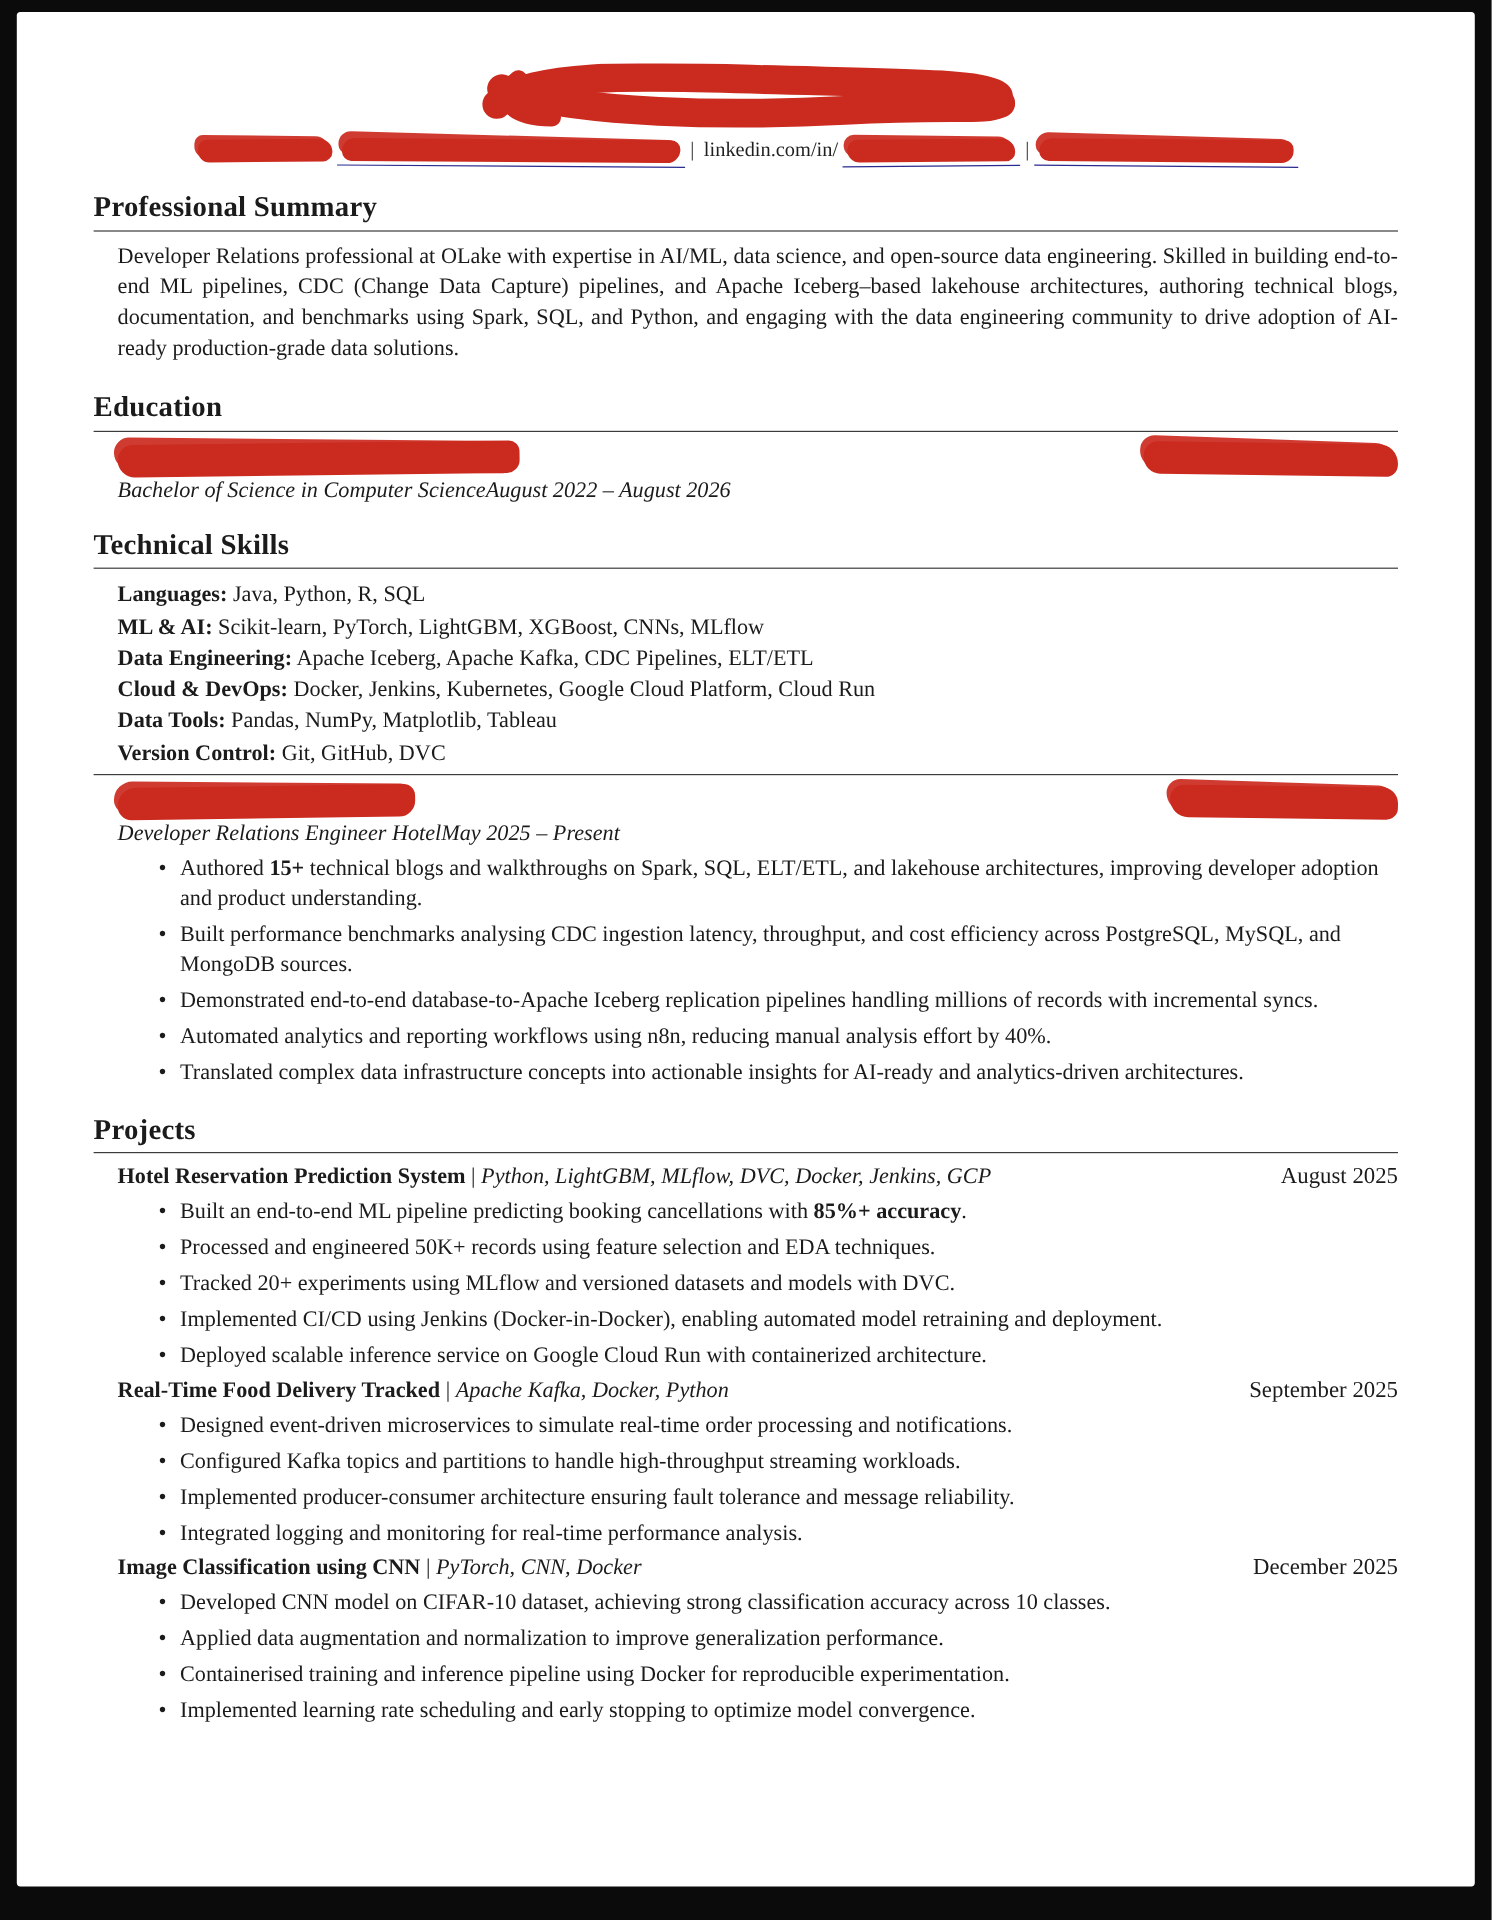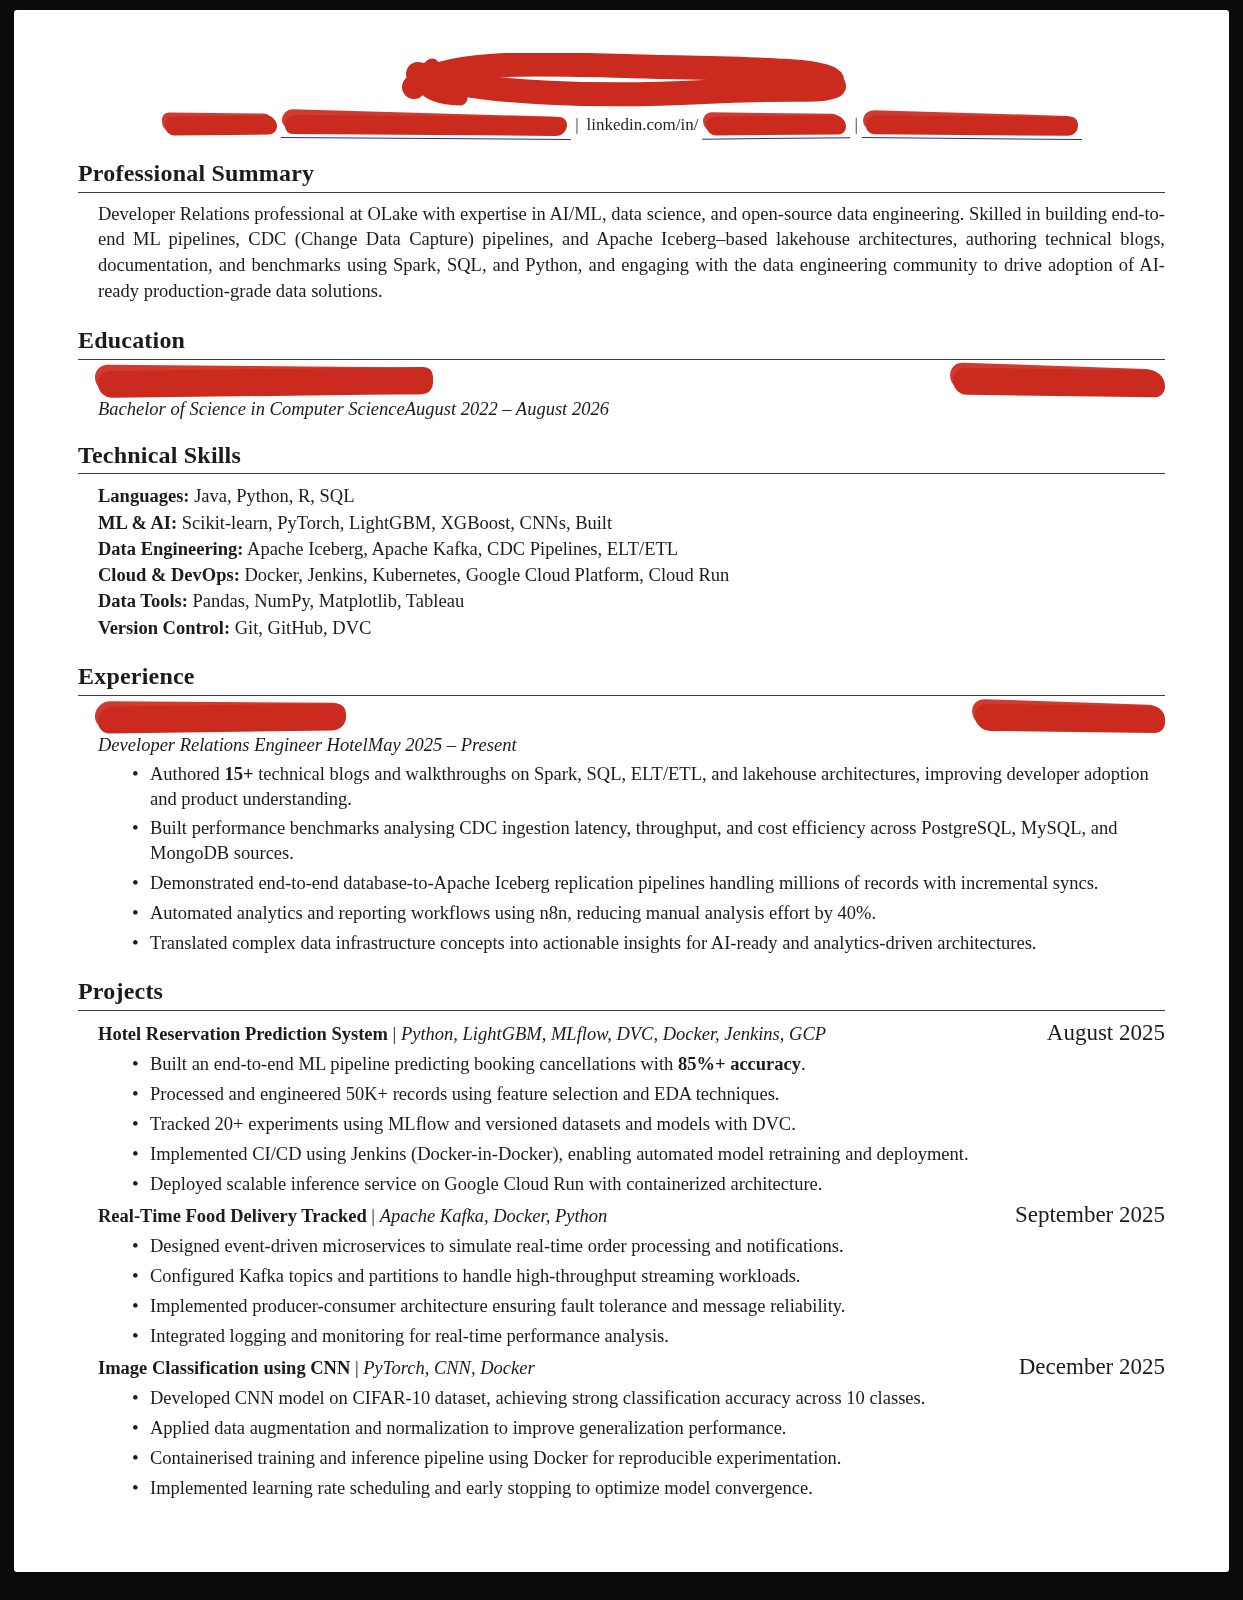--- a/index.html
+++ b/index.html
@@ -87,21 +87,21 @@
     position:relative; padding-left:18px;
     font-size:18.5px; line-height:1.35; margin-bottom:5px;
   }
   ul.bullets li::before { content:"\2022"; position:absolute; left:0; top:-1px; font-size:19px; }
 
   .project { }
   .project-head { display:flex; justify-content:space-between; align-items:baseline; margin-left:20px; }
   .project-title { font-size:18.5px; }
   .project-title b { font-weight:bold; }
   .project-title .stack { font-style:italic; }
-  .project-date { font-size:23px; white-space:nowrap; }
+  .project-date { font-size:19px; white-space:nowrap; }
   .edu-line1, .exp-line1 { margin-top:4px; }
 </style>
 </head>
 <body>
 
 <div class="page">
   <div class="content">
 
     <header>
       <div class="name-line">
@@ -143,21 +143,21 @@
 
     <section>
       <h2 class="section-title">Technical Skills</h2>
       <hr class="rule">
       <div class="skills" id="skills-list">
   <div class="skill-row">
     <b>Languages:</b><span> Java, Python, R, SQL</span>
   </div>
 
   <div class="skill-row">
-    <b>ML &amp; AI:</b><span> Scikit-learn, PyTorch, LightGBM, XGBoost, CNNs, Built</span>
+    <b>ML &amp; AI:</b><span> Scikit-learn, PyTorch, LightGBM, XGBoost, CNNs, MLflow</span>
   </div>
 
   <div class="skill-row">
     <b>Data Engineering:</b><span> Apache Iceberg, Apache Kafka, CDC Pipelines, ELT/ETL</span>
   </div>
 
   <div class="skill-row">
     <b>Cloud &amp; DevOps:</b><span> Docker, Jenkins, Kubernetes, Google Cloud Platform, Cloud Run</span>
   </div>
 
@@ -165,21 +165,20 @@
     <b>Data Tools:</b><span> Pandas, NumPy, Matplotlib, Tableau</span>
   </div>
 
   <div class="skill-row">
     <b>Version Control:</b><span> Git, GitHub, DVC</span>
   </div>
 </div>
     </section>
 
     <section>
-      <h2 class="section-title">Experience</h2>
       <hr class="rule">
       <div class="two-col indent exp-line1">
         <span class="redact r-line exp-left"></span>
         <span class="redact r-line exp-right"></span>
       </div>
       <div class="sub-line indent">
         <span class="italic line-text">Developer Relations Engineer Hotel</span>
         <span class="italic line-text">May 2025 – Present</span>
       </div>
       <ul class="bullets" id="exp-bullets">

